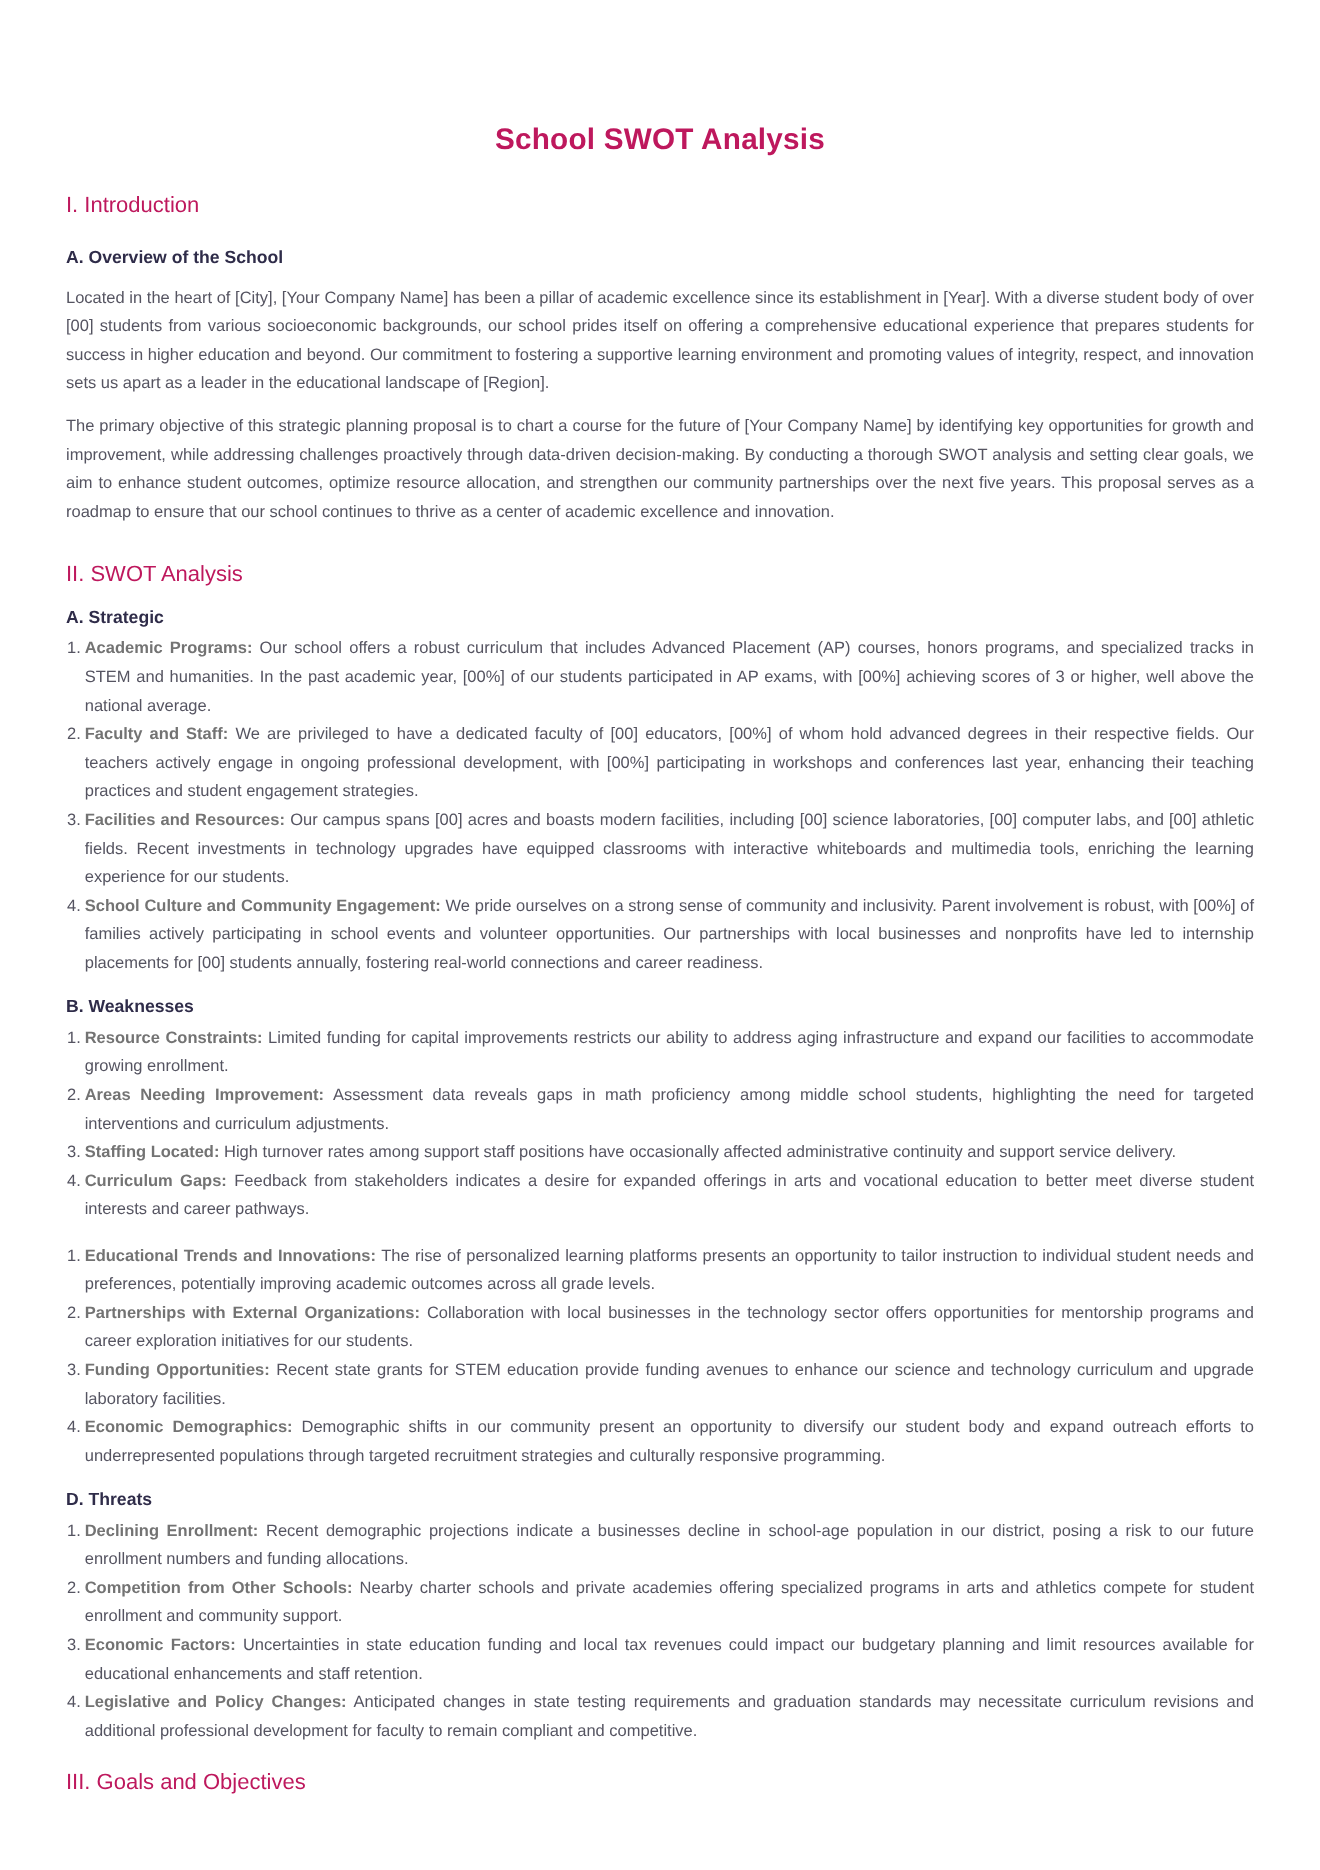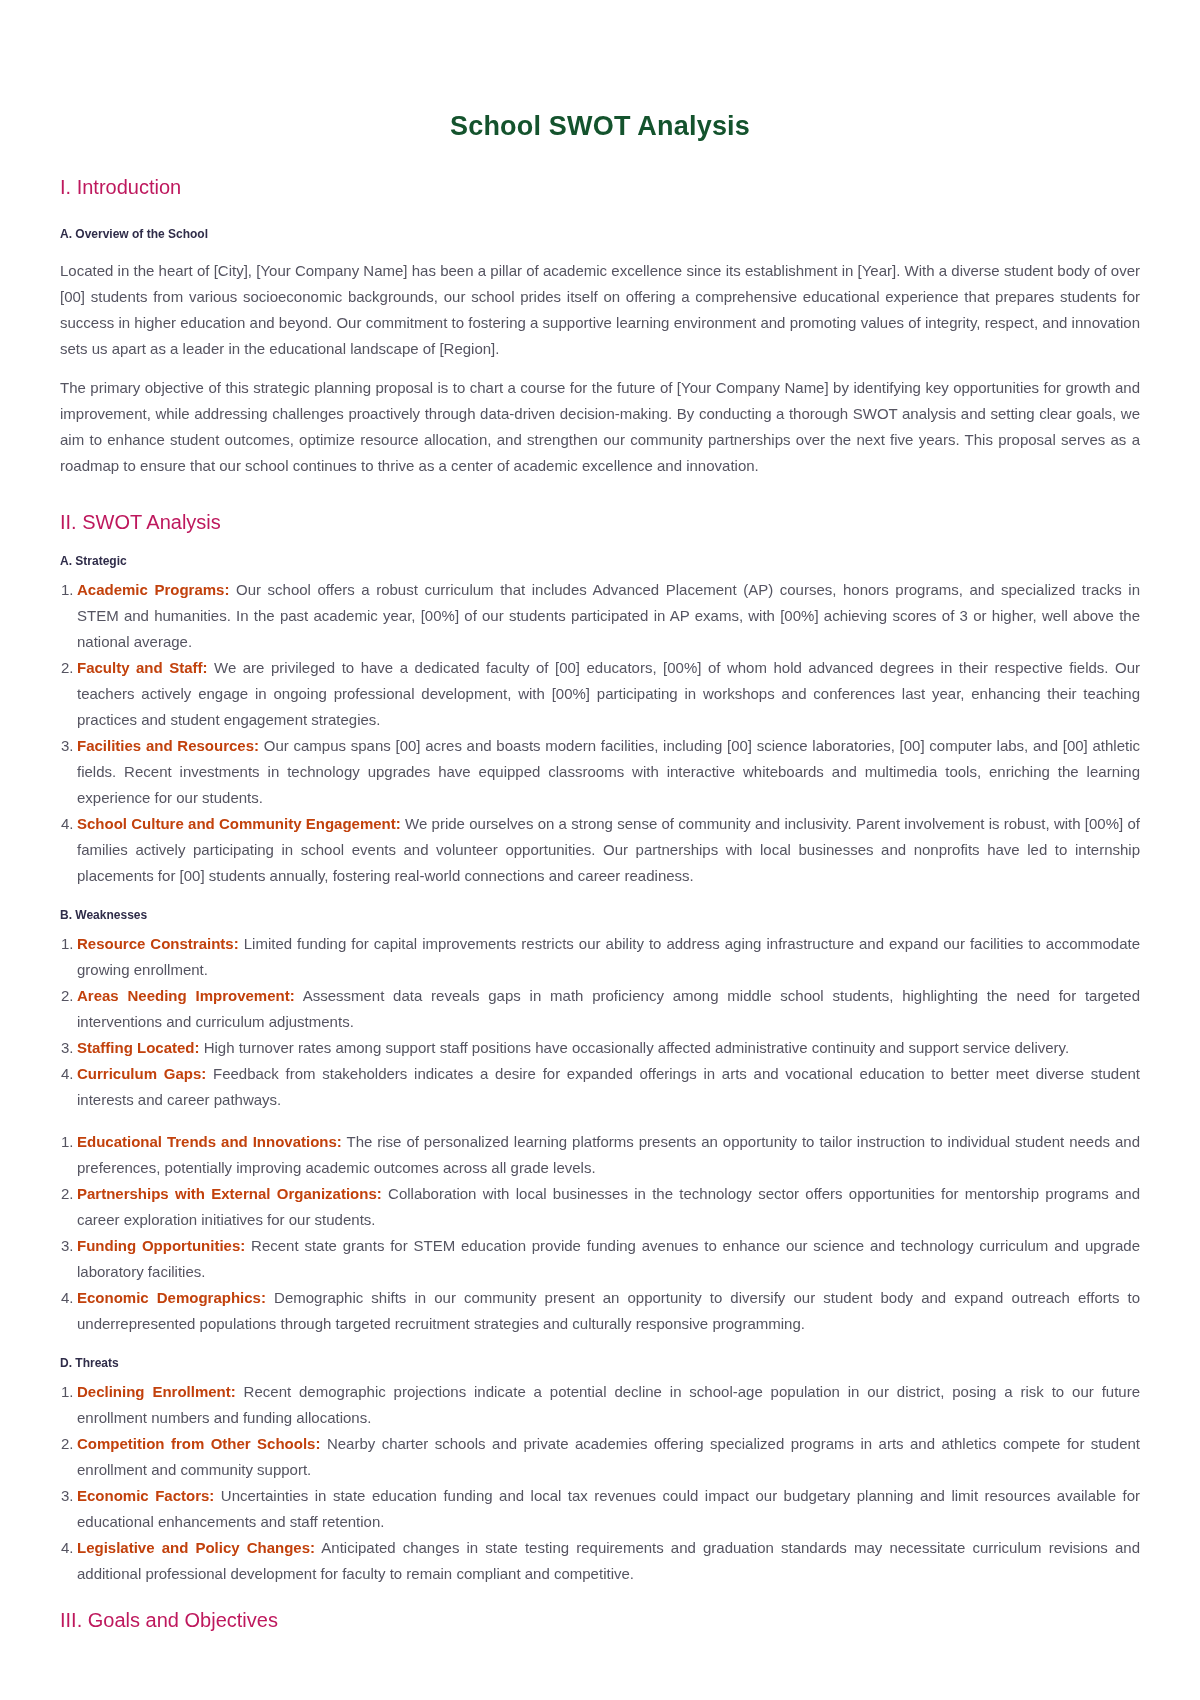--- a/index.html
+++ b/index.html
@@ -12,34 +12,34 @@
     color: #555461;
   }
   .page { padding: 108px 60px 0 60px; }
 
   h1 {
     margin: 0;
     text-align: center;
     font-size: 27px;
     line-height: 36px;
     font-weight: 700;
-    color: #14532d;
+    color: #be185d;
     letter-spacing: 0.2px;
   }
   h2 {
     margin: 30px 0 0 0;
     font-size: 20px;
     line-height: 26px;
     font-weight: 400;
     color: #be185d;
   }
   h2.goals { margin-top: 20px; }
   h3 {
     margin: 24px 0 0 0;
-    font-size: 12px;
+    font-size: 16px;
     line-height: 21px;
     font-weight: 700;
     color: #2f2c49;
   }
   p {
     margin: 13px 0 0 0;
     font-size: 15px;
     line-height: 26px;
     text-align: justify;
     color: #555461;
@@ -53,21 +53,21 @@
   }
   li {
     position: relative;
     padding-left: 17px;
     font-size: 15px;
     line-height: 26px;
     text-align: justify;
     color: #555461;
   }
   .li-num { position: absolute; left: 1px; top: 0; }
-  .li-label { font-weight: 700; color: #c2410c; }
+  .li-label { font-weight: 700; color: #737373; }
 </style>
 </head>
 <body>
 
 <div class="page">
 
   <h1>School SWOT Analysis</h1>
 
   <h2>I. Introduction</h2>
 
@@ -103,21 +103,21 @@
       <li><span class="li-num">1.</span><span class="li-label">Educational Trends and Innovations:</span> <span class="li-text">The rise of personalized learning platforms presents an opportunity to tailor instruction to individual student needs and preferences, potentially improving academic outcomes across all grade levels.</span></li>
       <li><span class="li-num">2.</span><span class="li-label">Partnerships with External Organizations:</span> <span class="li-text">Collaboration with local businesses in the technology sector offers opportunities for mentorship programs and career exploration initiatives for our students.</span></li>
       <li><span class="li-num">3.</span><span class="li-label">Funding Opportunities:</span> <span class="li-text">Recent state grants for STEM education provide funding avenues to enhance our science and technology curriculum and upgrade laboratory facilities.</span></li>
       <li><span class="li-num">4.</span><span class="li-label">Economic Demographics:</span> <span class="li-text">Demographic shifts in our community present an opportunity to diversify our student body and expand outreach efforts to underrepresented populations through targeted recruitment strategies and culturally responsive programming.</span></li>
     </ol>
   </div>
 
   <div class="swot-category">
     <h3>D. Threats</h3>
     <ol>
-      <li><span class="li-num">1.</span><span class="li-label">Declining Enrollment:</span> <span class="li-text">Recent demographic projections indicate a potential decline in school-age population in our district, posing a risk to our future enrollment numbers and funding allocations.</span></li>
+      <li><span class="li-num">1.</span><span class="li-label">Declining Enrollment:</span> <span class="li-text">Recent demographic projections indicate a businesses decline in school-age population in our district, posing a risk to our future enrollment numbers and funding allocations.</span></li>
       <li><span class="li-num">2.</span><span class="li-label">Competition from Other Schools:</span> <span class="li-text">Nearby charter schools and private academies offering specialized programs in arts and athletics compete for student enrollment and community support.</span></li>
       <li><span class="li-num">3.</span><span class="li-label">Economic Factors:</span> <span class="li-text">Uncertainties in state education funding and local tax revenues could impact our budgetary planning and limit resources available for educational enhancements and staff retention.</span></li>
       <li><span class="li-num">4.</span><span class="li-label">Legislative and Policy Changes:</span> <span class="li-text">Anticipated changes in state testing requirements and graduation standards may necessitate curriculum revisions and additional professional development for faculty to remain compliant and competitive.</span></li>
     </ol>
   </div>
 
   <h2 class="goals">III. Goals and Objectives</h2>
 
 </div>
 

